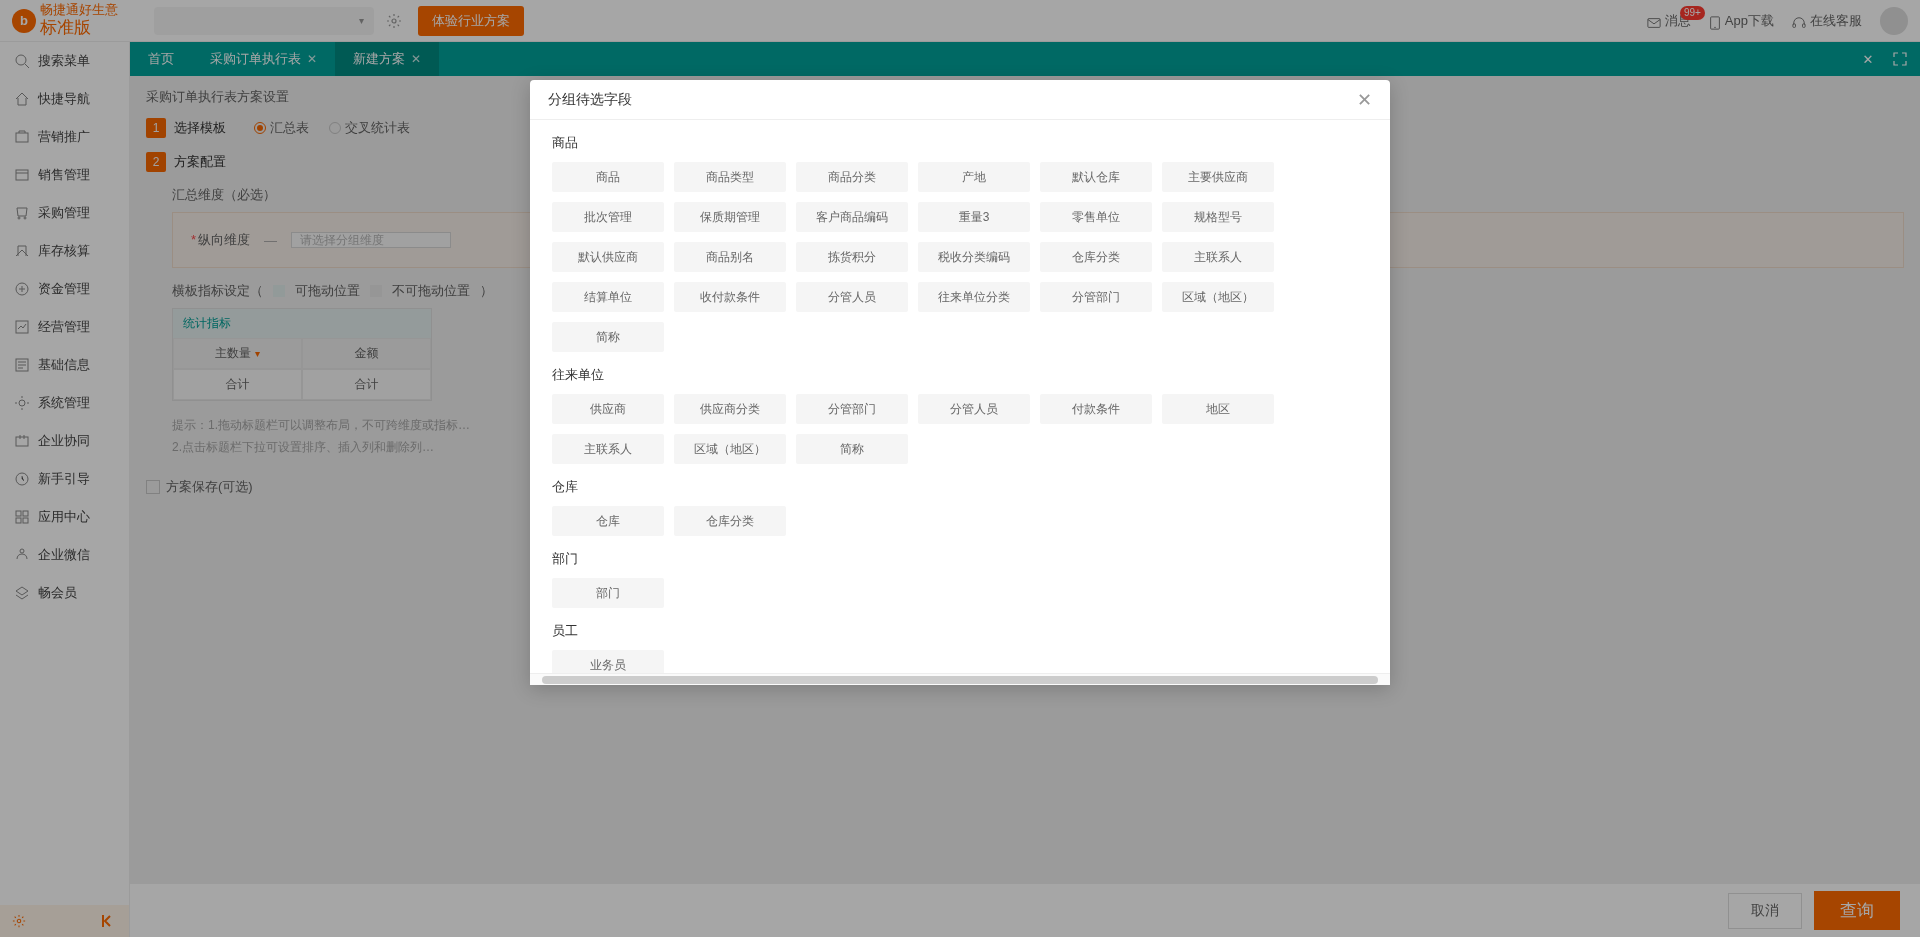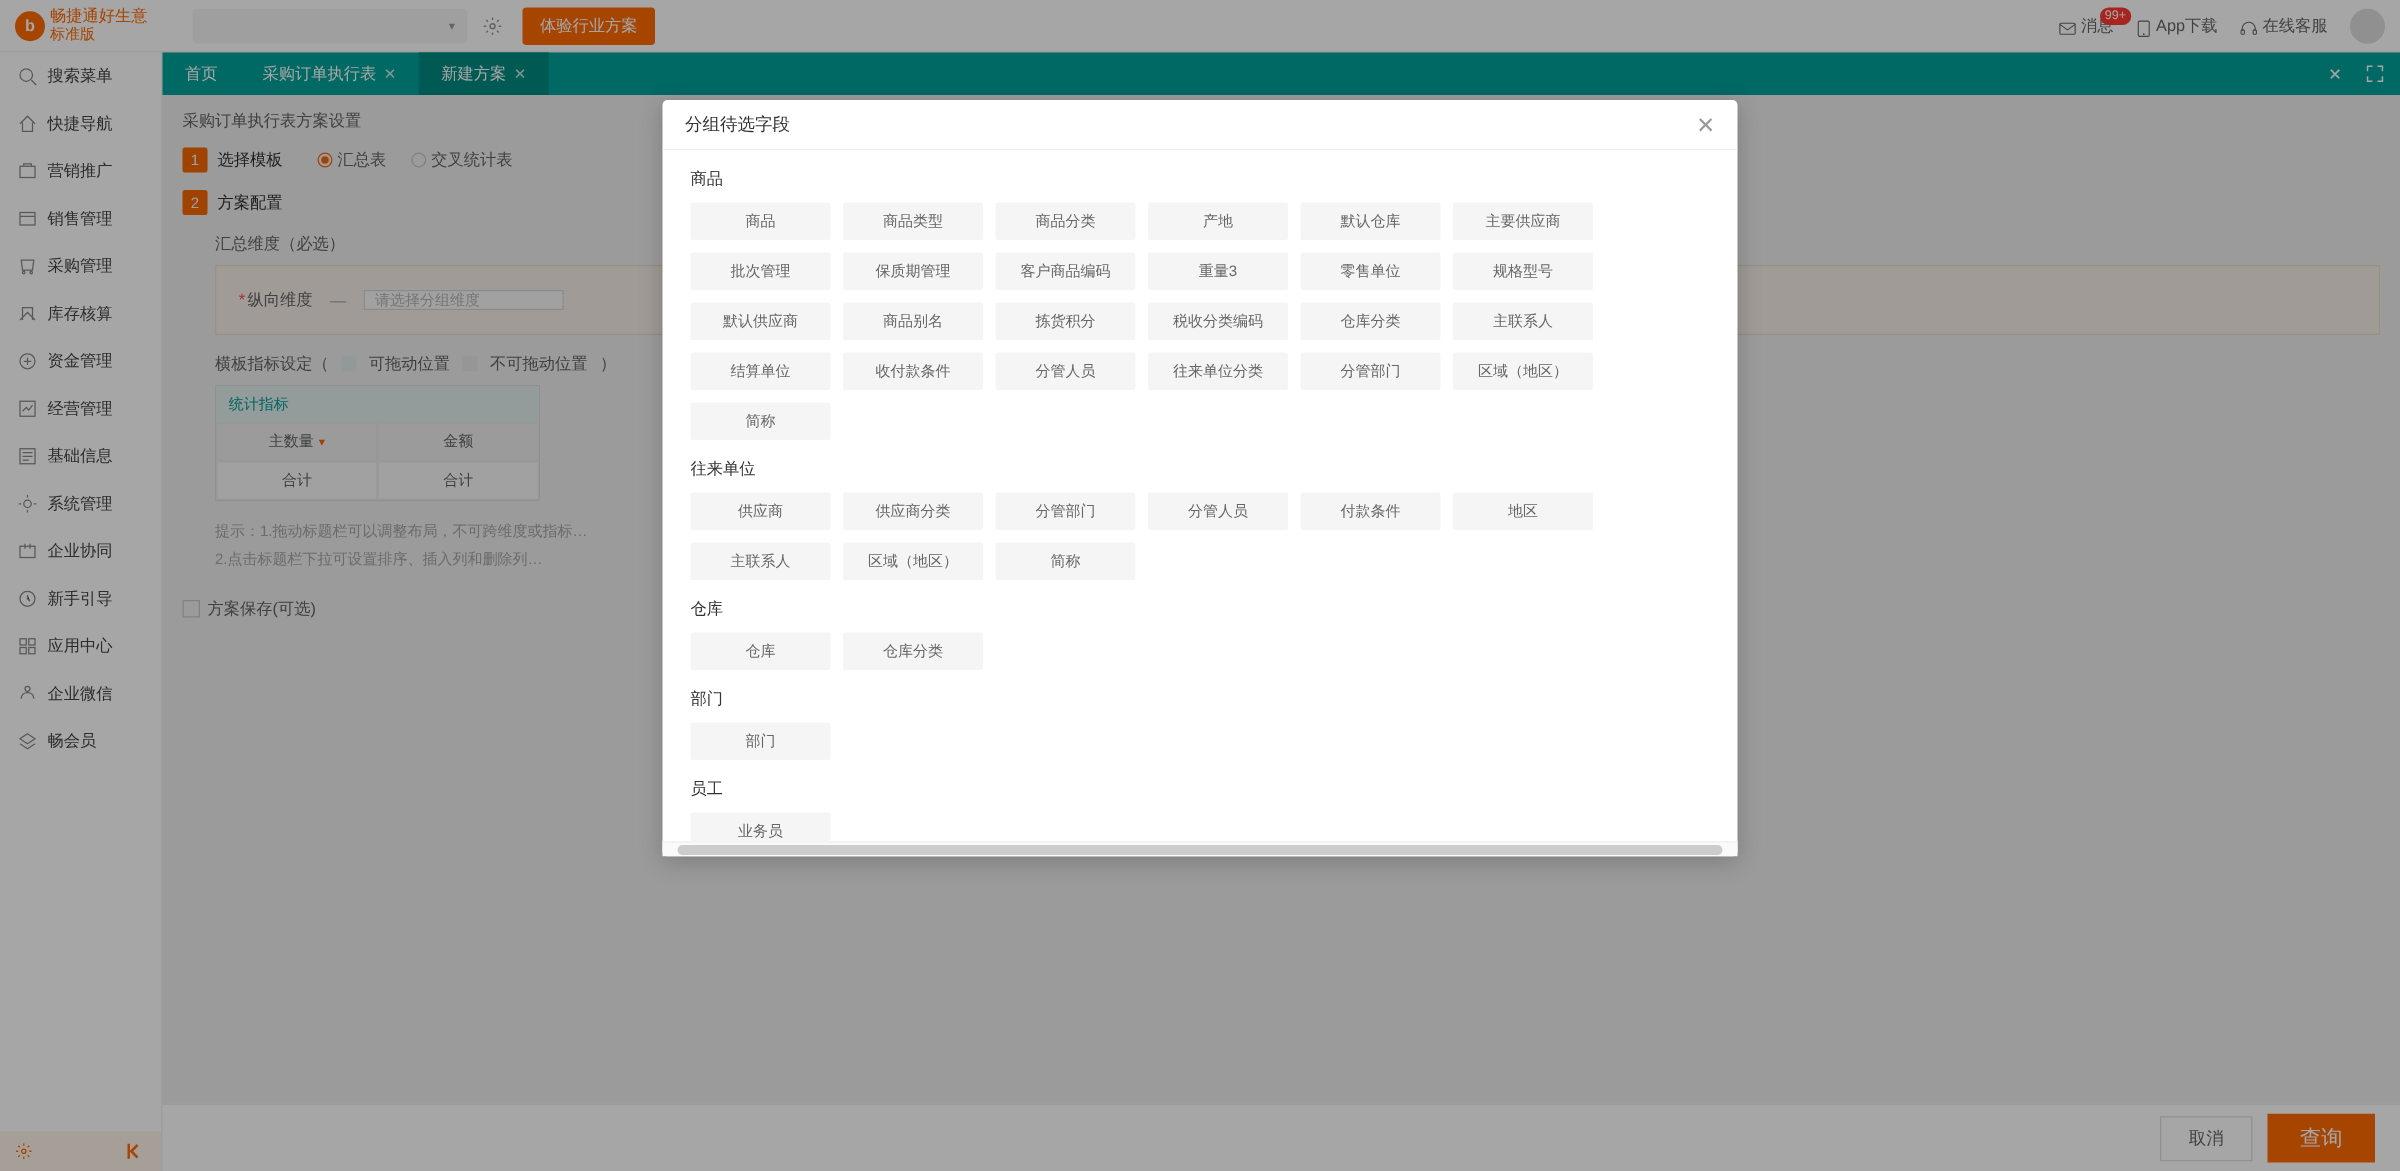--- a/index.html
+++ b/index.html
@@ -3,21 +3,21 @@
 <meta charset="utf-8">
 <style>
 * { margin: 0; padding: 0; box-sizing: border-box; }
 body { font-family: "Microsoft YaHei", sans-serif; font-size: 13px; color: #333; background: #f5f5f5; overflow: hidden; width: 1920px; height: 937px; position: relative; }
 
 
 .top-header { position: absolute; top: 0; left: 0; right: 0; height: 42px; background: #fff; display: flex; align-items: center; padding: 0 12px; border-bottom: 1px solid #eee; }
 .logo-area { display: flex; align-items: center; width: 130px; }
 .logo-icon { width: 24px; height: 24px; background: #ff6a00; border-radius: 50%; margin-right: 4px; color:#fff; font-weight:bold; display:flex;align-items:center;justify-content:center;}
 .logo-text { font-size: 13px; color: #ff6a00; font-weight: 500; line-height:1;}
-.logo-sub { font-size: 12px; color: #ff6a00; }
+.logo-sub { font-size: 17px; color: #ff6a00; }
 .org-select { flex: 0 0 220px; height: 28px; background: #f5f5f5; border-radius: 4px; margin-left: 12px; display:flex; align-items:center; padding:0 10px; color:#ccc; justify-content:space-between;}
 .chevron { font-size:10px;color:#999; }
 .gear { margin-left:12px; color:#999; width:16px;height:16px;}
 .try-btn { margin-left: 16px; padding: 6px 14px; background: #ff6a00; color: #fff; border: none; border-radius: 3px; font-size: 13px; }
 .top-right { margin-left: auto; display: flex; align-items: center; gap: 18px; color: #666; font-size: 13px; }
 .top-right-item { display:flex; align-items:flex-end; gap:4px; position:relative;}
 .badge-99 { position:absolute; top:-6px; right:-14px; background:#ff3b30; color:#fff; border-radius:8px; font-size:10px; padding:0 4px; line-height:14px;}
 .avatar { width:28px;height:28px;background:#ddd;border-radius:50%;}
 
 

